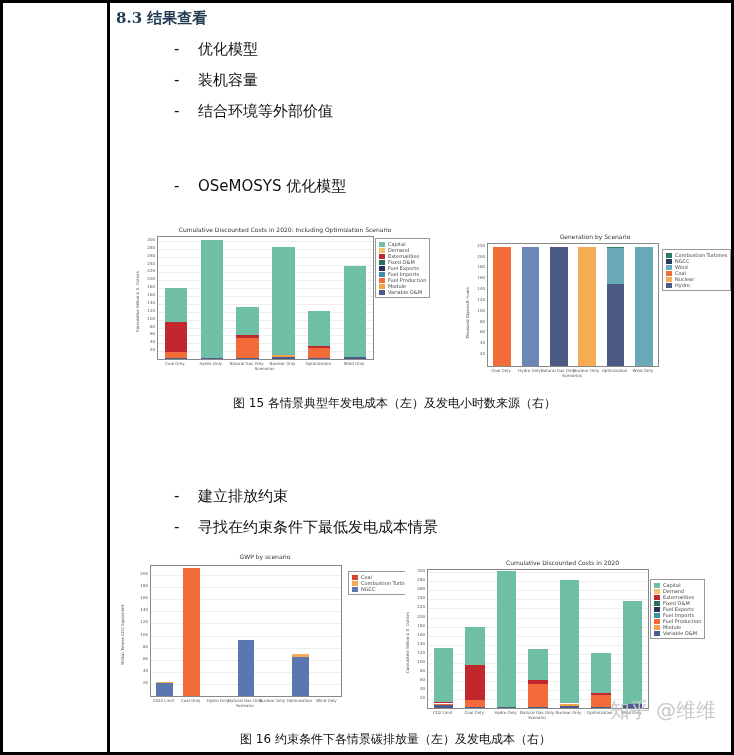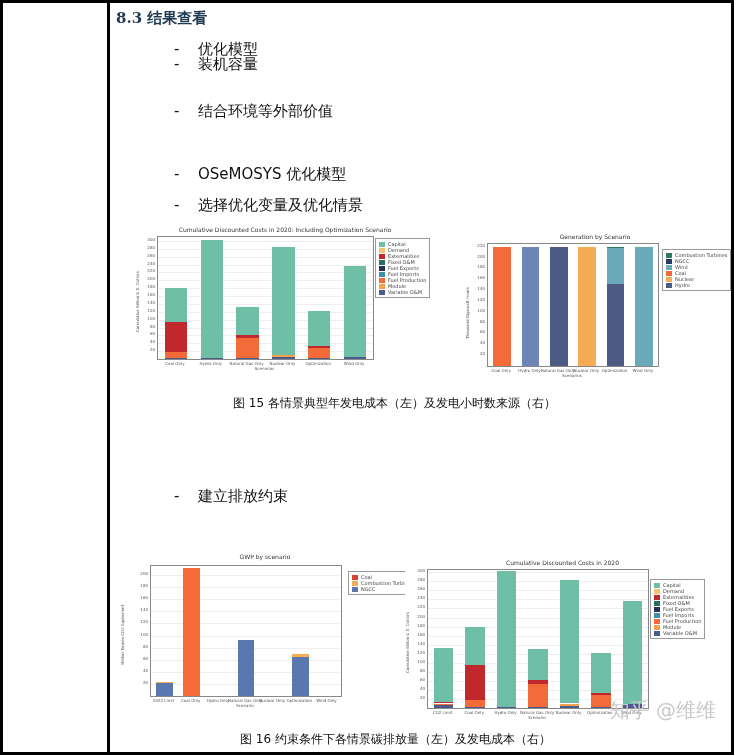--- a/index.html
+++ b/index.html
@@ -31,25 +31,24 @@
 
 <div class="tbl">
   <div class="vline" style="left:0;"></div>
   <div class="vline" style="left:107px;"></div>
   <div class="vline" style="left:731px;"></div>
 </div>
 
 <div class="cell">
   <div class="h" style="top:6px;">8.3 结果查看</div>
   <div class="b" style="top:37px;"><span class="dash">-</span><span>优化模型</span></div>
-  <div class="b" style="top:52px;"><span class="dash">-</span><span>装机容量</span></div>
+  <div class="b" style="top:68px;"><span class="dash">-</span><span>装机容量</span></div>
   <div class="b" style="top:99px;"><span class="dash">-</span><span>结合环境等外部价值</span></div>
 
-  <div class="b" style="top:162px;"><span class="dash">-</span><span>OSeMOSYS 优化模型</span></div>
-  <div class="b" style="top:193px;"><span class="dash">-</span><span>选择优化变量及优化情景</span></div>
+  <div class="b" style="top:174px;"><span class="dash">-</span><span>OSeMOSYS 优化模型</span></div>
 
   <div id="c0" class="chart" style="left:25px;top:223px;width:300px;height:150px;">
       <div class="ctitle" style="top: 0px;">Cumulative Discounted Costs in 2020: Including Optimization Scenario</div>
       <div class="plot" style="left: 22px; top: 10px; width: 215px; height: 122px;">
         <div class="gl" style="top: 114.129px;"></div>
         <div class="gl" style="top: 106.258px;"></div>
         <div class="gl" style="top: 98.3871px;"></div>
         <div class="gl" style="top: 90.5161px;"></div>
         <div class="gl" style="top: 82.6452px;"></div>
         <div class="gl" style="top: 74.7742px;"></div>
@@ -223,20 +222,21 @@
         <div class="li">
           <span class="sw" style="background: rgb(77, 91, 132);"></span>
           <span>Hydro</span>
         </div>
       </div>
     </div>
 
   <div class="cap" style="left:123px;top:392px;">图 15 各情景典型年发电成本（左）及发电小时数来源（右）</div>
 
   <div class="b" style="top:484px;"><span class="dash">-</span><span>建立排放约束</span></div>
+  <div class="b" style="top:515px;"><span class="dash">-</span><span>寻找在约束条件下最低发电成本情景</span></div>
 
   <div id="c2" class="chart" style="left:10px;top:550px;width:290px;height:165px;">
       <div class="ctitle" style="top: 0px;">GWP by scenario</div>
       <div class="plot" style="left: 30px; top: 12px; width: 190px; height: 130px;">
         <div class="gl" style="top: 117.907px;"></div>
         <div class="gl" style="top: 105.814px;"></div>
         <div class="gl" style="top: 93.7209px;"></div>
         <div class="gl" style="top: 81.6279px;"></div>
         <div class="gl" style="top: 69.5349px;"></div>
         <div class="gl" style="top: 57.4419px;"></div>

